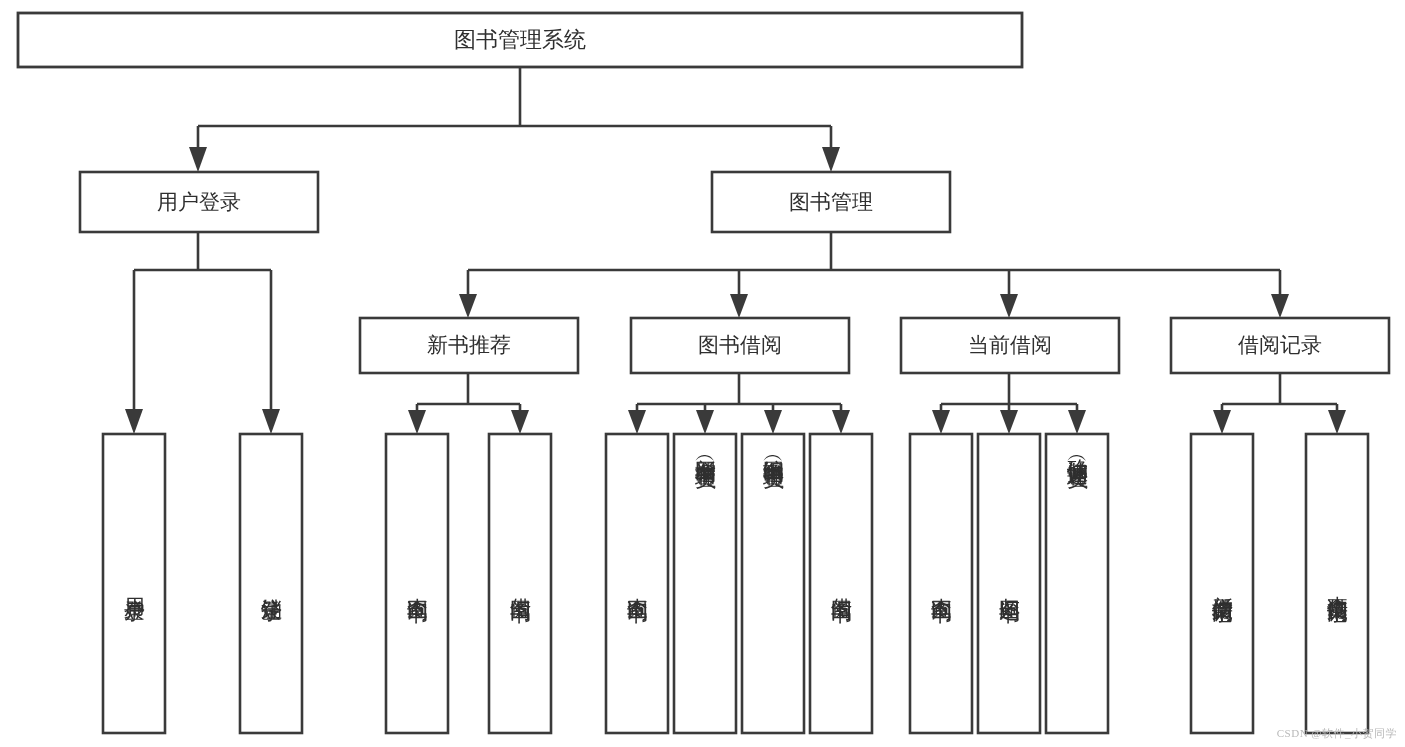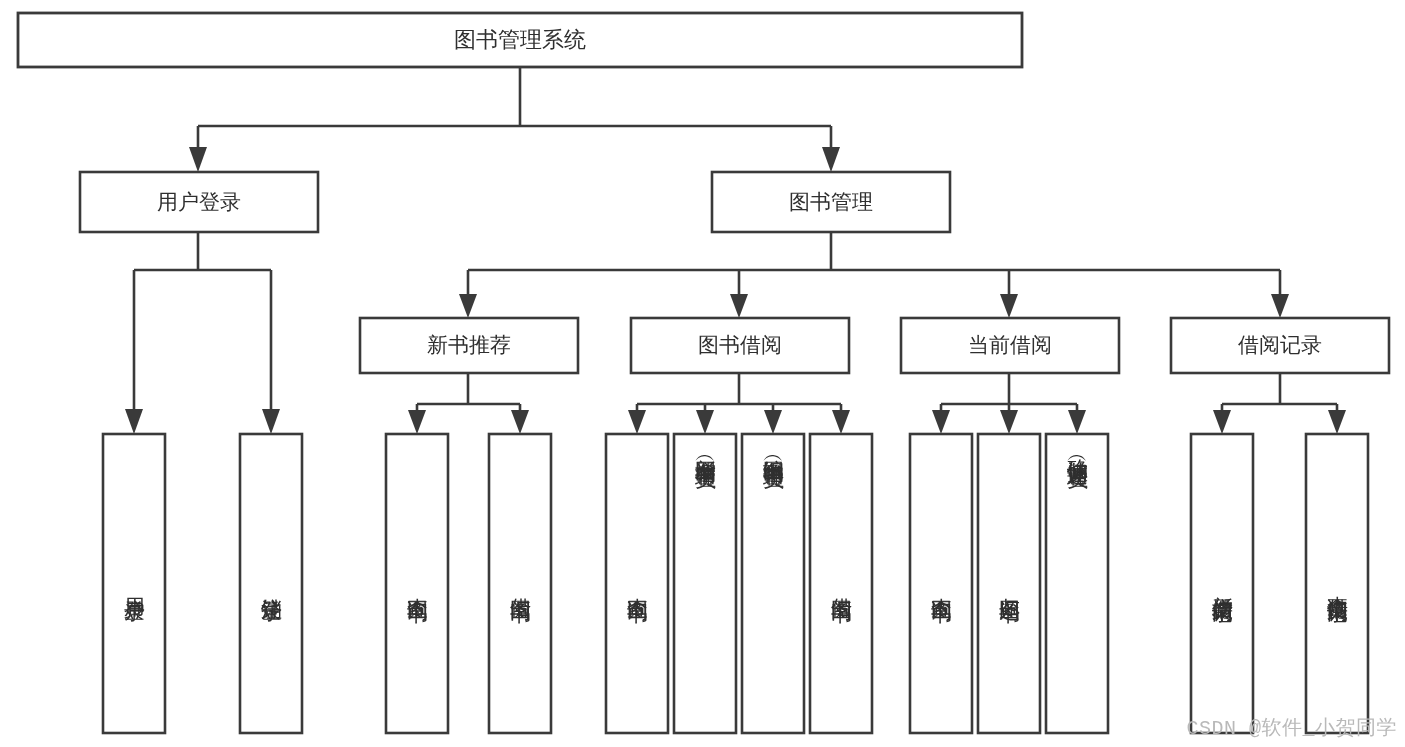--- a/index.html
+++ b/index.html
@@ -66,22 +66,22 @@
     font-size: 21px;
     line-height: 1.18;
     letter-spacing: 1.5px;
     color: #2f2f2f;
     white-space: nowrap;
   }
   .watermark {
     position: absolute;
     right: 8px;
     bottom: 6px;
-    font-family: Liberation Mono, monospace;
-    font-size: 20px;
+    font-family: Liberation Serif, serif;
+    font-size: 11px;
     color: #b9b9b9;
     letter-spacing: 0.5px;
     white-space: nowrap;
   }
 </style>
 </head>
 <body>
 
 <div id="canvas">
 

